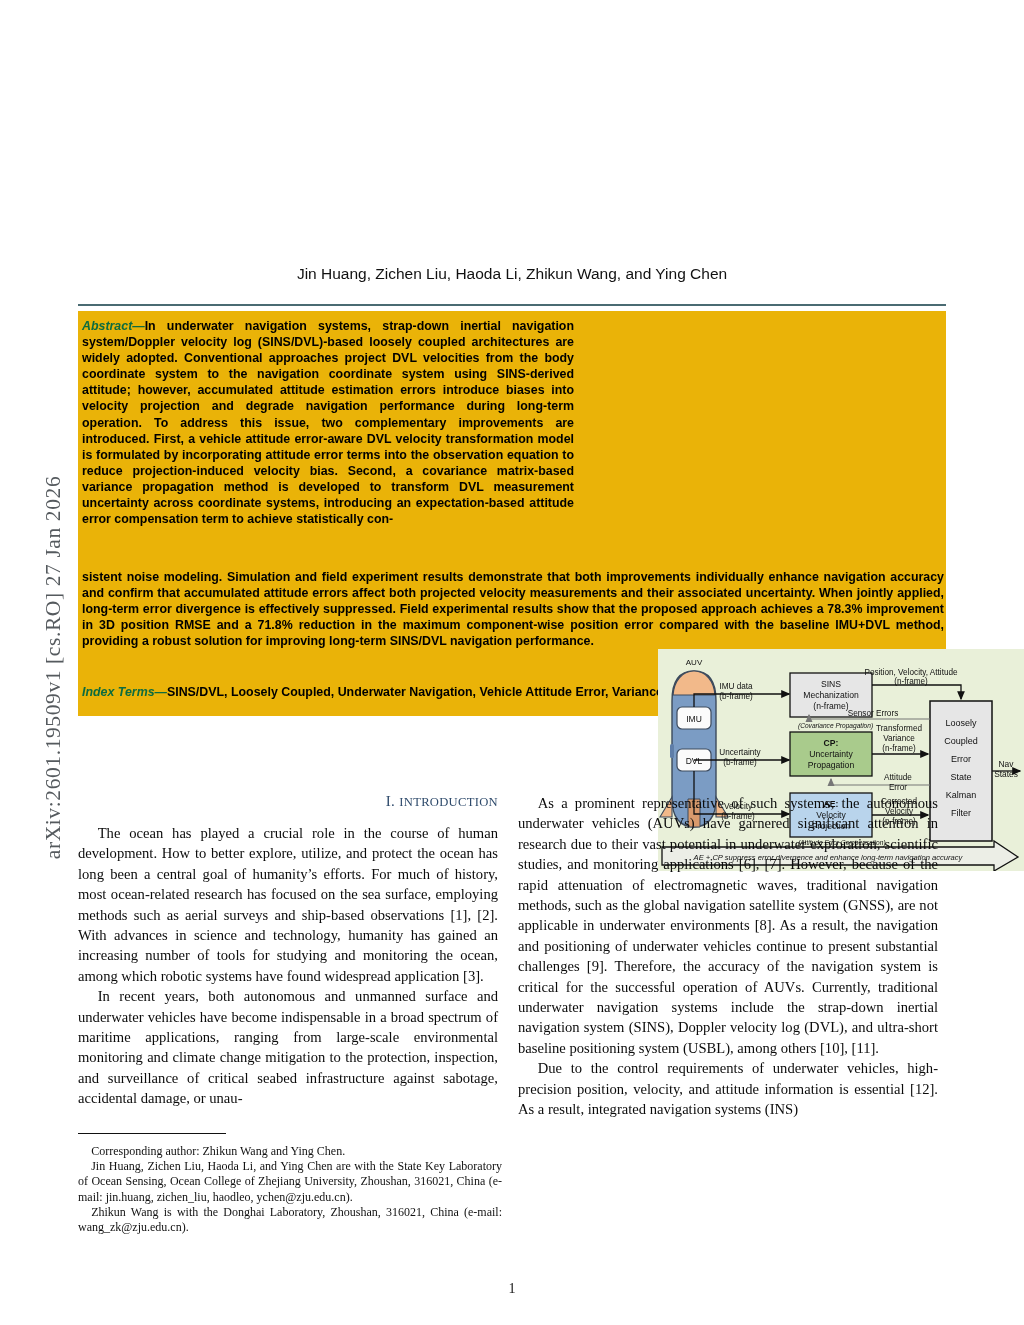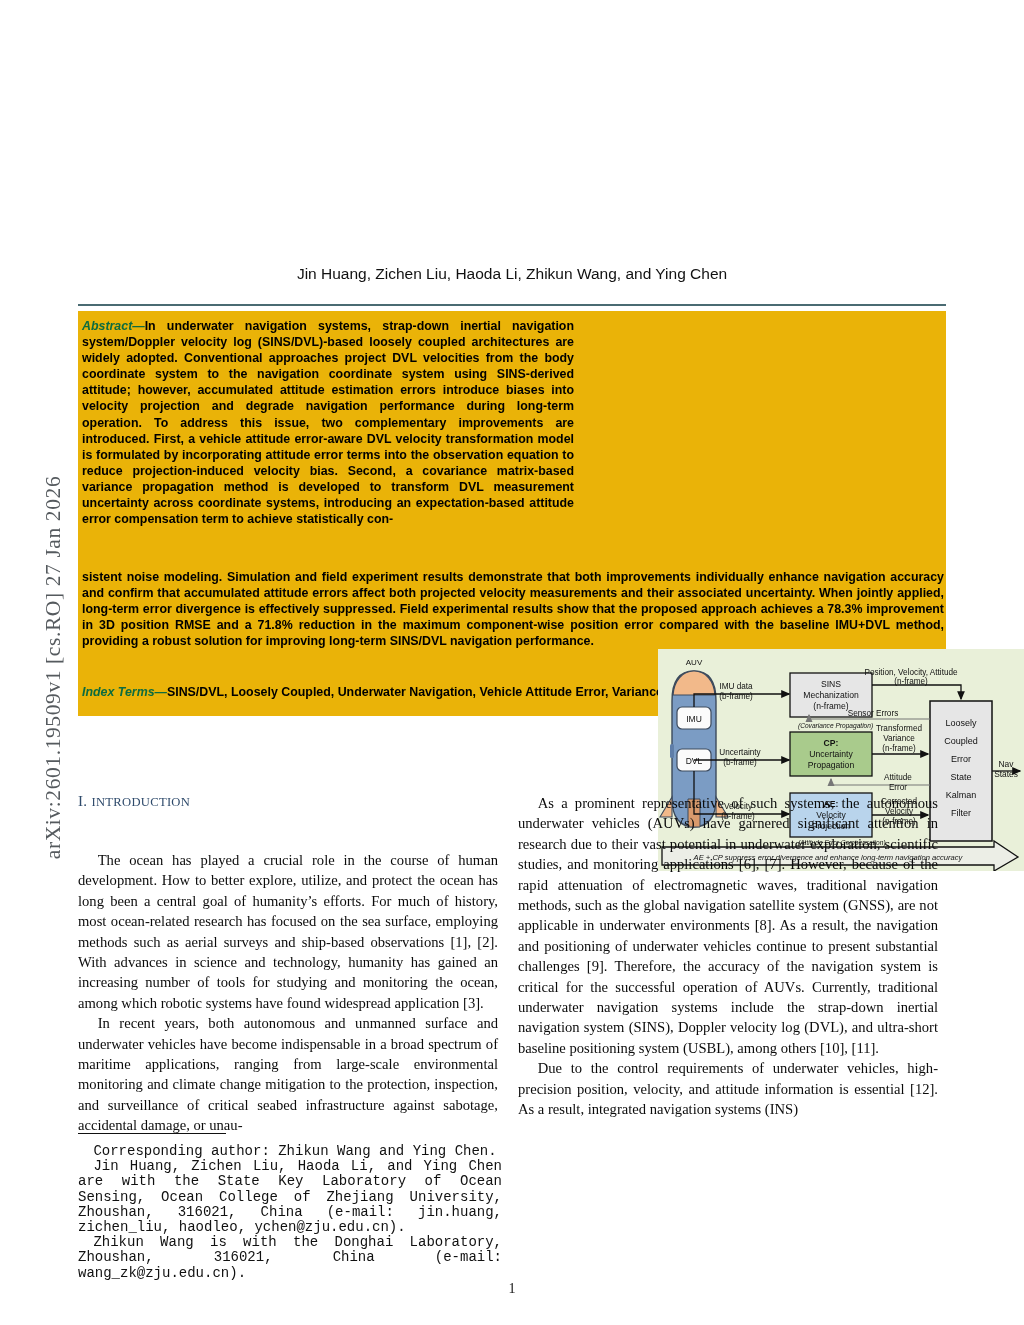--- a/index.html
+++ b/index.html
@@ -89,52 +89,52 @@
   
   .figure{
     position:absolute; left:580px; top:338px;
     width:366px; height:222px;
   }
   .figure svg{ display:block; }
 
   
   .sec-head{
     position:absolute; top:793px; width:420px;
-    text-align:left;
+    text-align:right;
     font-family:"Liberation Serif", serif;
     font-size:15px;
     color:#2e4a6b;
     letter-spacing:0.3px;
   }
   .sec-head .big{ font-size:15px; }
   .sec-head .sc{ font-size:12.6px; }
 
   .col{
     position:absolute;
     width:420px;
     font-family:"Liberation Serif", serif;
     font-size:14.6px;
     line-height:20.4px;
     color:#0b0b0b;
     text-align:justify;
     text-justify:inter-word;
   }
   .col p{ margin:0; text-indent:1.35em; }
-  .col-left{ left:78px; top:823px;margin-top:27px; }
+  .col-left{ left:78px; top:823px; }
   .col-right{ left:518px; top:793px; }
 
   
   .footnote-rule{
     position:absolute; left:78px; top:1133px; width:148px; height:1px;
     background:#111;
   }
   .footnote{
     position:absolute; left:78px; top:1144px; width:424px;
-    font-family:Liberation Mono, monospace;
-    font-size:14px;
+    font-family:Liberation Serif, serif;
+    font-size:12px;
     line-height:15.2px;
     color:#111;
     text-align:justify;
   }
   .footnote p{ margin:0; text-indent:1.1em; }
 
   .page-num{
     position:absolute; left:0; top:1281px; width:1024px;
     text-align:center;
     font-family:"Liberation Serif", serif;

